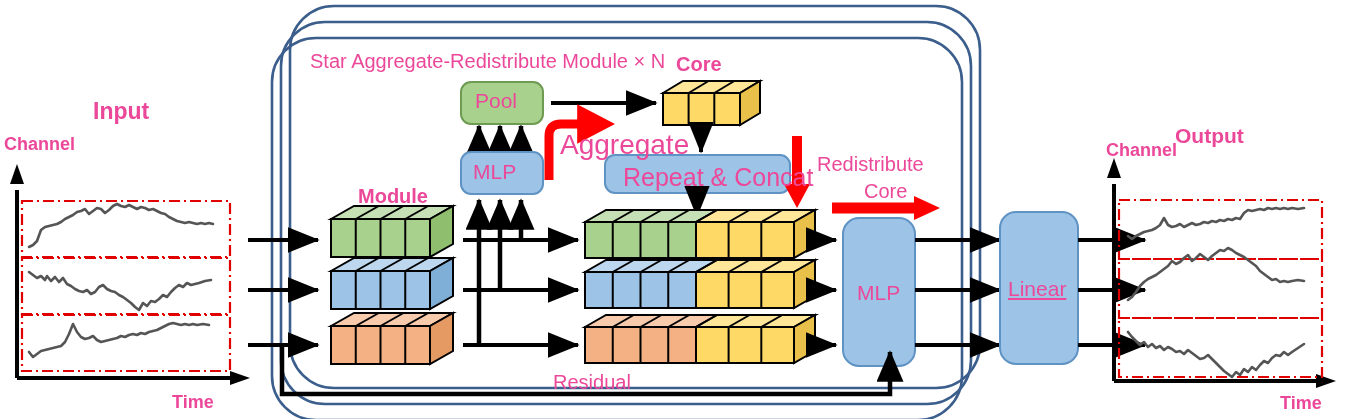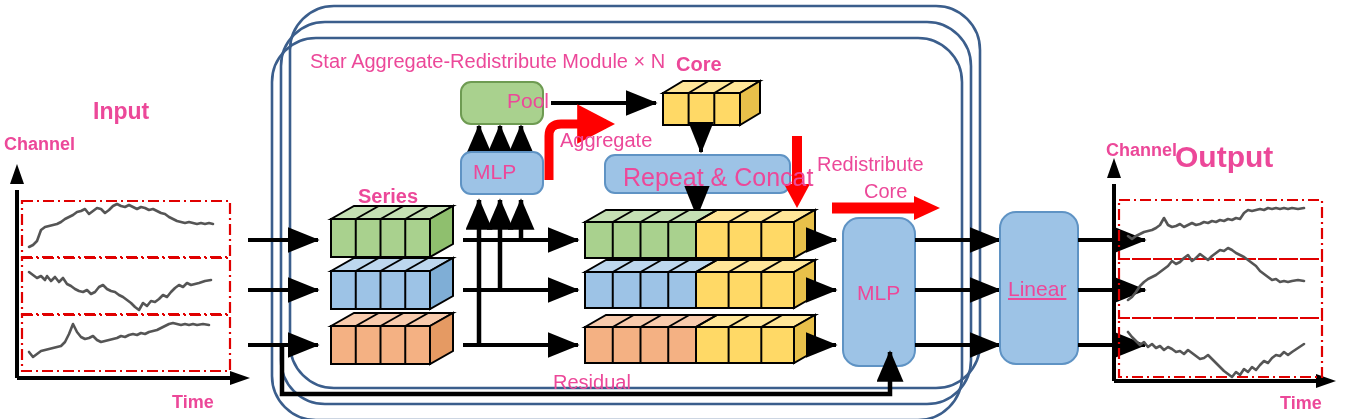--- a/index.html
+++ b/index.html
@@ -267,30 +267,30 @@
 </svg>
 
 <div class="lbl bold" style="left:93px;top:98px;font-size:23px;">Input</div>
 <div class="lbl bold" style="left:4px;top:134px;font-size:18px;">Channel</div>
 <div class="lbl bold" style="left:172px;top:392px;font-size:18px;">Time</div>
 
 <div class="lbl" style="left:310px;top:50px;font-size:20px;">Star Aggregate-Redistribute Module × N</div>
 
 <div class="lbl bold" style="left:676px;top:53px;font-size:20px;">Core</div>
 
-<div class="lbl bold" style="left:358px;top:185px;font-size:20px;">Series</div>
-
-<div class="lbl" style="left:475px;top:89px;font-size:21px;margin-left:32px;">Pool</div>
+<div class="lbl bold" style="left:358px;top:185px;font-size:20px;">Module</div>
+
+<div class="lbl" style="left:475px;top:89px;font-size:21px;">Pool</div>
 <div class="lbl" style="left:473px;top:160px;font-size:21px;">MLP</div>
 <div class="lbl" style="left:623px;top:163px;font-size:25px;">Repeat &amp; Concat</div>
 <div class="lbl" style="left:857px;top:281px;font-size:21px;">MLP</div>
 <div class="lbl" style="left:1008px;top:277px;font-size:21px;text-decoration:underline;">Linear</div>
 
-<div class="lbl" style="left:560px;top:129px;font-size:20px;">Aggregate</div>
+<div class="lbl" style="left:560px;top:129px;font-size:28px;">Aggregate</div>
 <div class="lbl" style="left:817px;top:153px;font-size:20px;">Redistribute</div>
 <div class="lbl" style="left:864px;top:180px;font-size:20px;">Core</div>
 <div class="lbl" style="left:553px;top:371px;font-size:20px;">Residual</div>
 
-<div class="lbl bold" style="left:1175px;top:140px;font-size:30px;">Output</div>
+<div class="lbl bold" style="left:1175px;top:124px;font-size:21px;">Output</div>
 <div class="lbl bold" style="left:1106px;top:140px;font-size:18px;">Channel</div>
 <div class="lbl bold" style="left:1280px;top:393px;font-size:18px;">Time</div>
 
 </div>
 
 </body></html>

